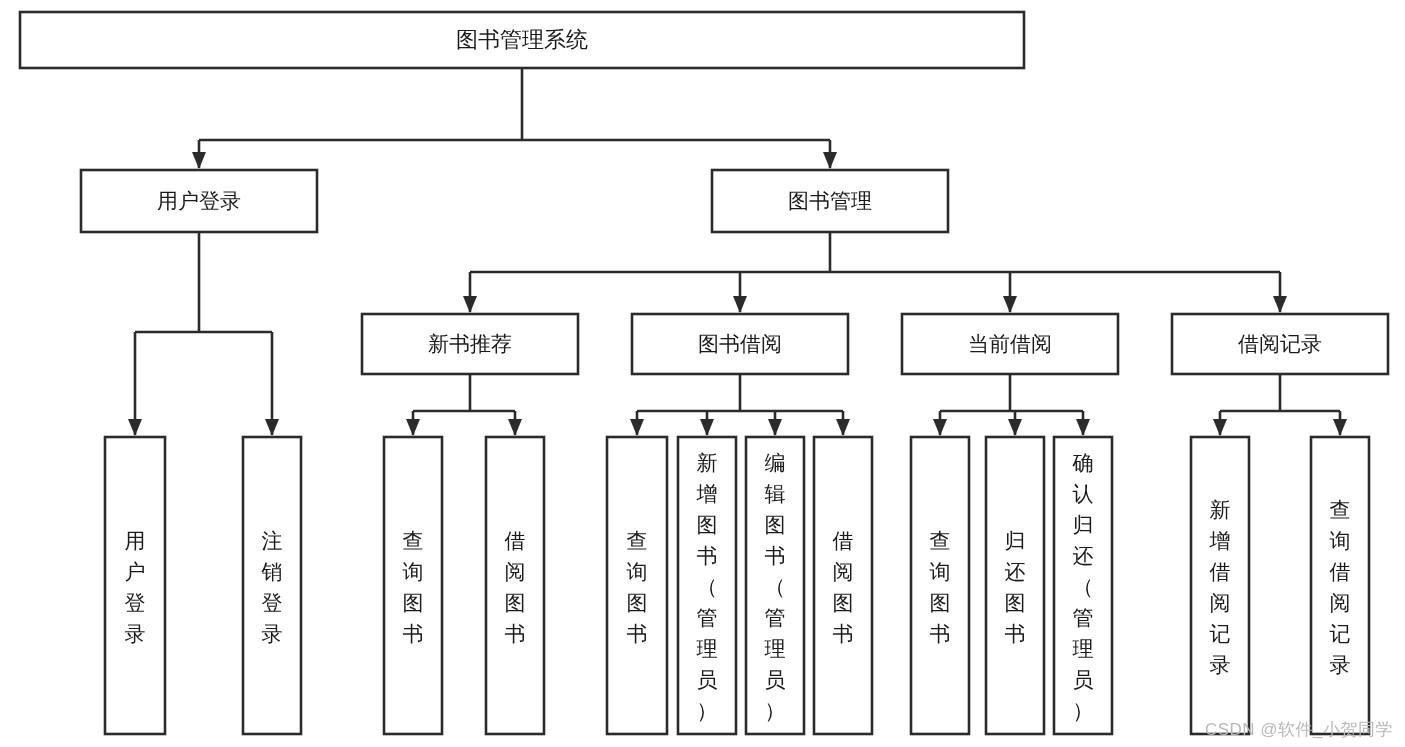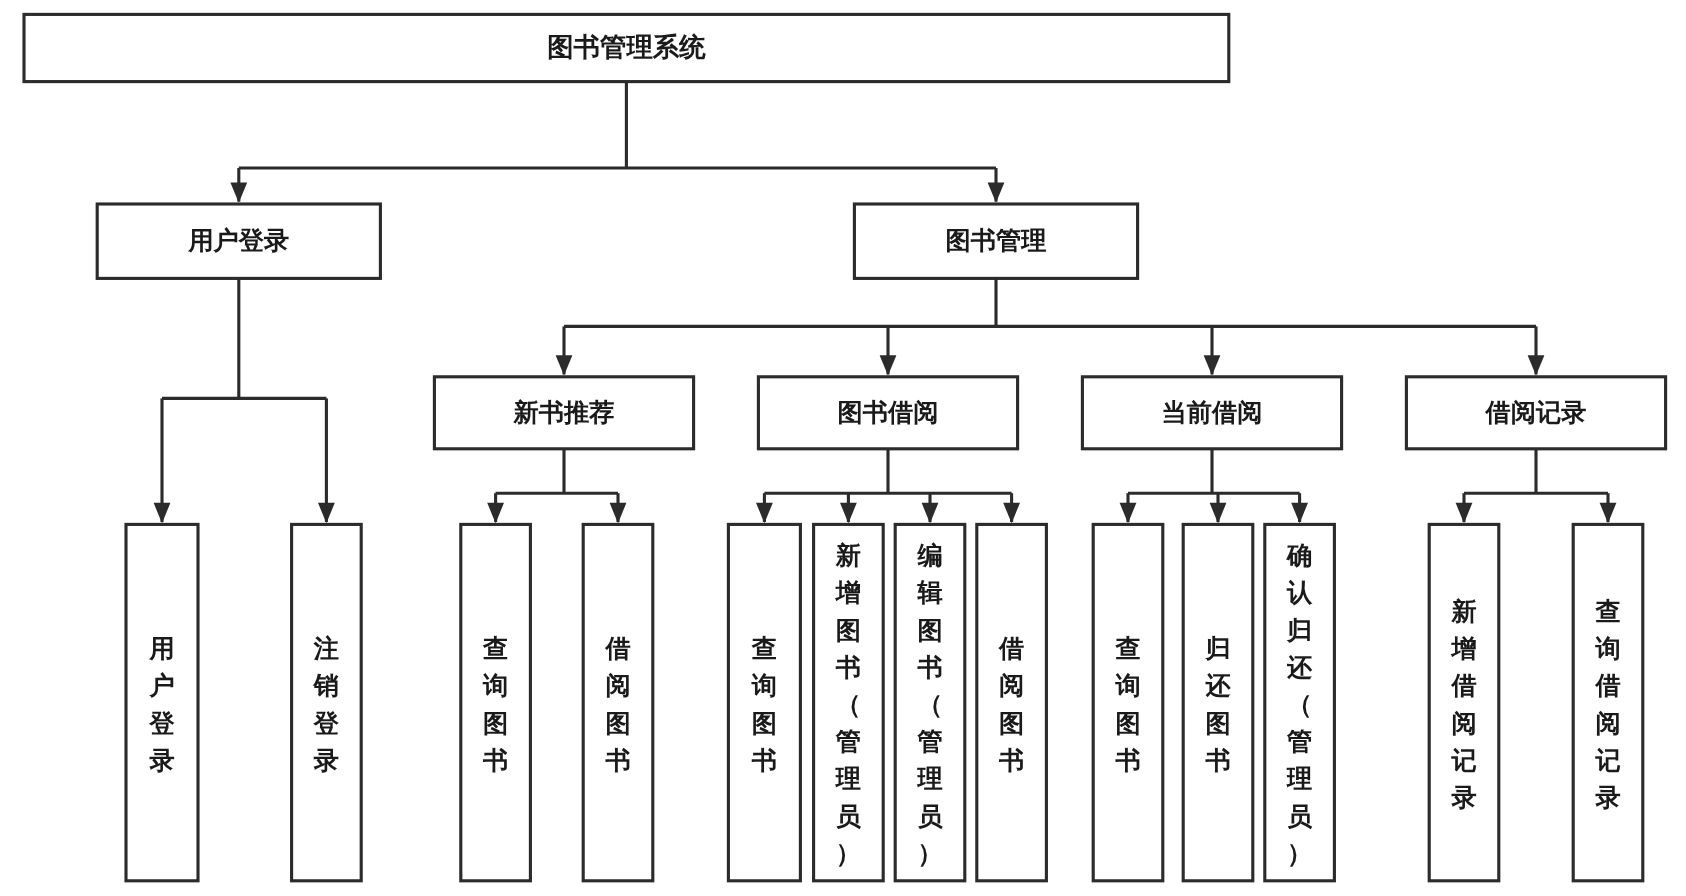--- a/index.html
+++ b/index.html
@@ -10,21 +10,20 @@
   }
   body {
     font-family: "Liberation Sans", "DejaVu Sans", sans-serif;
   }
   #diagram-root {
     position: relative;
     width: 1405px;
     height: 747px;
     background: #ffffff;
     overflow: hidden;
-    font-weight: bold;
   }
   svg.tree-svg {
     position: absolute;
     left: 0;
     top: 0;
     width: 1405px;
     height: 747px;
     display: block;
   }
   .node-box {
@@ -207,14 +206,15 @@
           <rect x="1191" y="437" width="58" height="297" class="node-box"></rect>
           <text x="1220" y="0" class="leaf-label"><tspan x="1220" y="516.68">新</tspan><tspan x="1220" y="547.68">增</tspan><tspan x="1220" y="578.68">借</tspan><tspan x="1220" y="609.68">阅</tspan><tspan x="1220" y="640.68">记</tspan><tspan x="1220" y="671.68">录</tspan></text>
         </g>
         <g>
           <rect x="1311" y="437" width="58" height="297" class="node-box"></rect>
           <text x="1340" y="0" class="leaf-label"><tspan x="1340" y="516.68">查</tspan><tspan x="1340" y="547.68">询</tspan><tspan x="1340" y="578.68">借</tspan><tspan x="1340" y="609.68">阅</tspan><tspan x="1340" y="640.68">记</tspan><tspan x="1340" y="671.68">录</tspan></text>
         </g>
       </g>
   </svg>
 
+  <div class="watermark">CSDN @软件_小贺同学</div>
 
 </div>
 
 </body></html>

